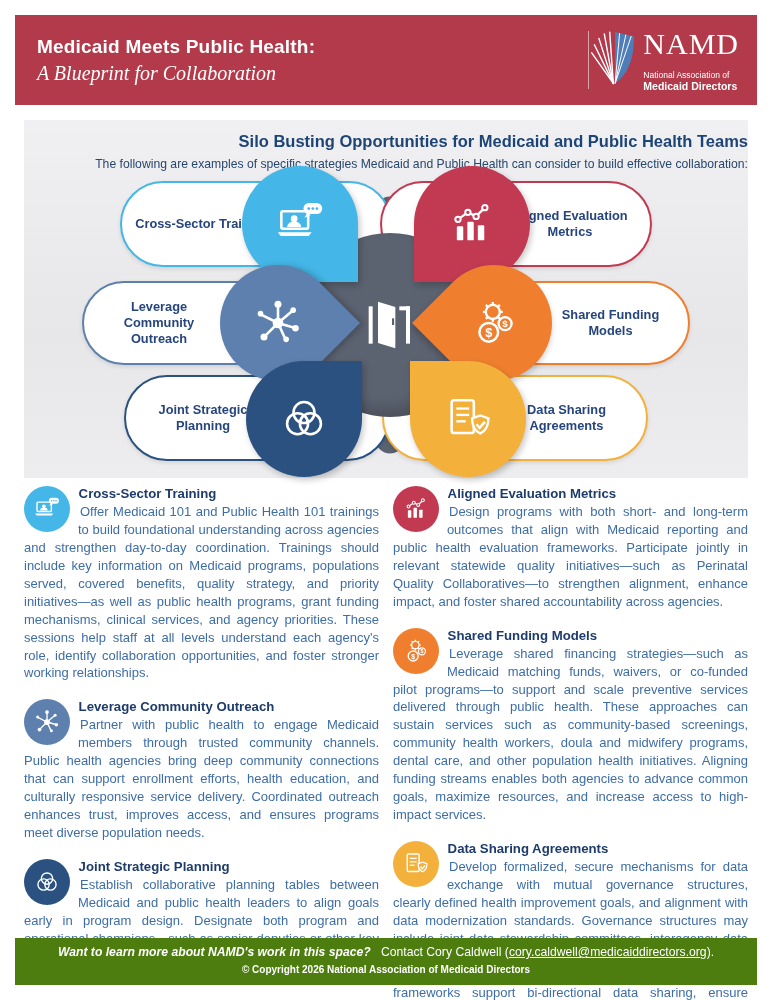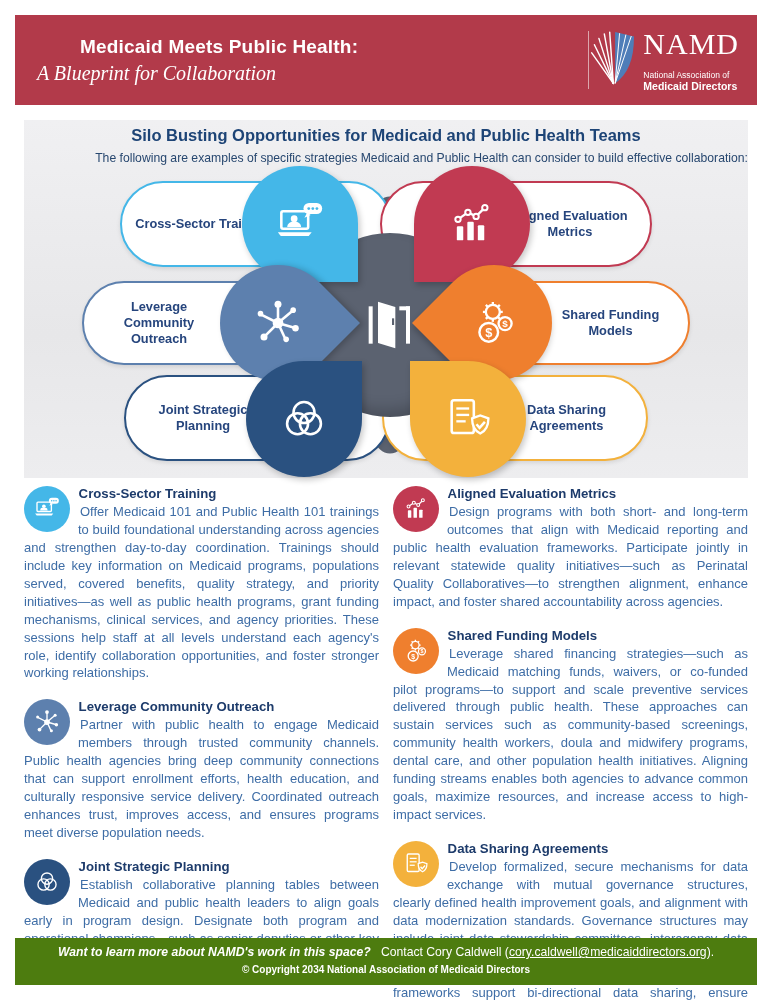--- a/index.html
+++ b/index.html
@@ -3,33 +3,33 @@
 <meta charset="utf-8">
 <style>
   * { margin:0; padding:0; box-sizing:border-box; }
   html,body { background:#ffffff; }
   body { width:772px; height:1000px; font-family:"Liberation Sans", sans-serif; position:relative; overflow:hidden; }
   .page { position:absolute; inset:0; background:#ffffff; }
 
   
   .header-bar { position:absolute; left:15px; top:15px; width:742px; height:90px; background:#b23a4a; display:flex; align-items:center; justify-content:space-between; padding:0 18px 0 22px; }
   .header-titles { color:#ffffff; }
-  .header-title-bold { font-size:19px; font-weight:bold; letter-spacing:.2px;margin-left:43px; }
+  .header-title-bold { font-size:19px; font-weight:bold; letter-spacing:.2px; }
   .header-title-italic { font-family:"Liberation Serif", serif; font-style:italic; font-size:20px; margin-top:4px; }
   .logo-wrap { display:flex; align-items:center; height:100%;justify-content:flex-end; }
   .logo-divider { width:1px; height:58px; background:rgba(255,255,255,.55); }
   .logo-fan { width:54px; height:62px; }
   .logo-text { color:#fff; line-height:1; }
   .logo-acronym { font-family:"Liberation Serif", serif; font-size:30px; letter-spacing:1px; }
   .logo-org1 { font-size:8.5px; margin-top:12px; }
   .logo-org2 { font-size:10.5px; font-weight:bold; margin-top:2px; }
 
   
   .intro-panel { position:absolute; left:24px; top:120px; width:724px; height:358px; background:linear-gradient(180deg,#f0f0f2 0%, #e7e7e9 60%, #ededef 100%); }
-  .intro-title { text-align:center; color:#1d4476; font-weight:bold; font-size:16.5px; padding-top:6px; }
+  .intro-title { text-align:right; color:#1d4476; font-weight:bold; font-size:16.5px; padding-top:12px; }
   .intro-subtitle { text-align:right; color:#27476f; font-size:12.2px; margin-top:6px; }
 
   .diagram { position:absolute; left:0; top:55px; width:724px; height:300px; }
   .shadow-square { position:absolute; left:271px; top:55px; width:190px; height:190px; background:#5b6270; transform:rotate(45deg); border-radius:14px; z-index:1; }
   .center-circle { position:absolute; left:274px; top:58px; width:184px; height:184px; border-radius:50%; background:#5b6270; z-index:3; box-shadow:inset -6px -8px 14px rgba(0,0,0,.18); }
   .door-svg { position:absolute; left:334px; top:118px; width:64px; height:64px; z-index:4; }
 
   .pill { position:absolute; height:86px; background:#ffffff; border-radius:43px; z-index:2; box-shadow:0 2px 4px rgba(0,0,0,.10); }
   .pill-label { position:absolute; top:0; bottom:0; display:flex; align-items:center; justify-content:center; text-align:center; color:#26457d; font-weight:bold; font-size:12.8px; line-height:1.25; }
   .blob { position:absolute; width:116px; height:116px; z-index:3; box-shadow:2px 3px 6px rgba(0,0,0,.22); }
@@ -323,16 +323,16 @@
       </div>
 
     </div>
   </div>
 
   <div class="footer-bar">
     <div class="footer-line1">
       <span class="footer-prompt">Want to learn more about NAMD's work in this space?</span>
       <span>&nbsp; </span><span>Contact Cory Caldwell (</span><span class="email-link">cory.caldwell@medicaiddirectors.org</span><span>).</span>
     </div>
-    <div class="footer-copy">© Copyright 2034 National Association of Medicaid Directors</div>
+    <div class="footer-copy">© Copyright 2026 National Association of Medicaid Directors</div>
   </div>
 
 </div>
 
 </body></html>

